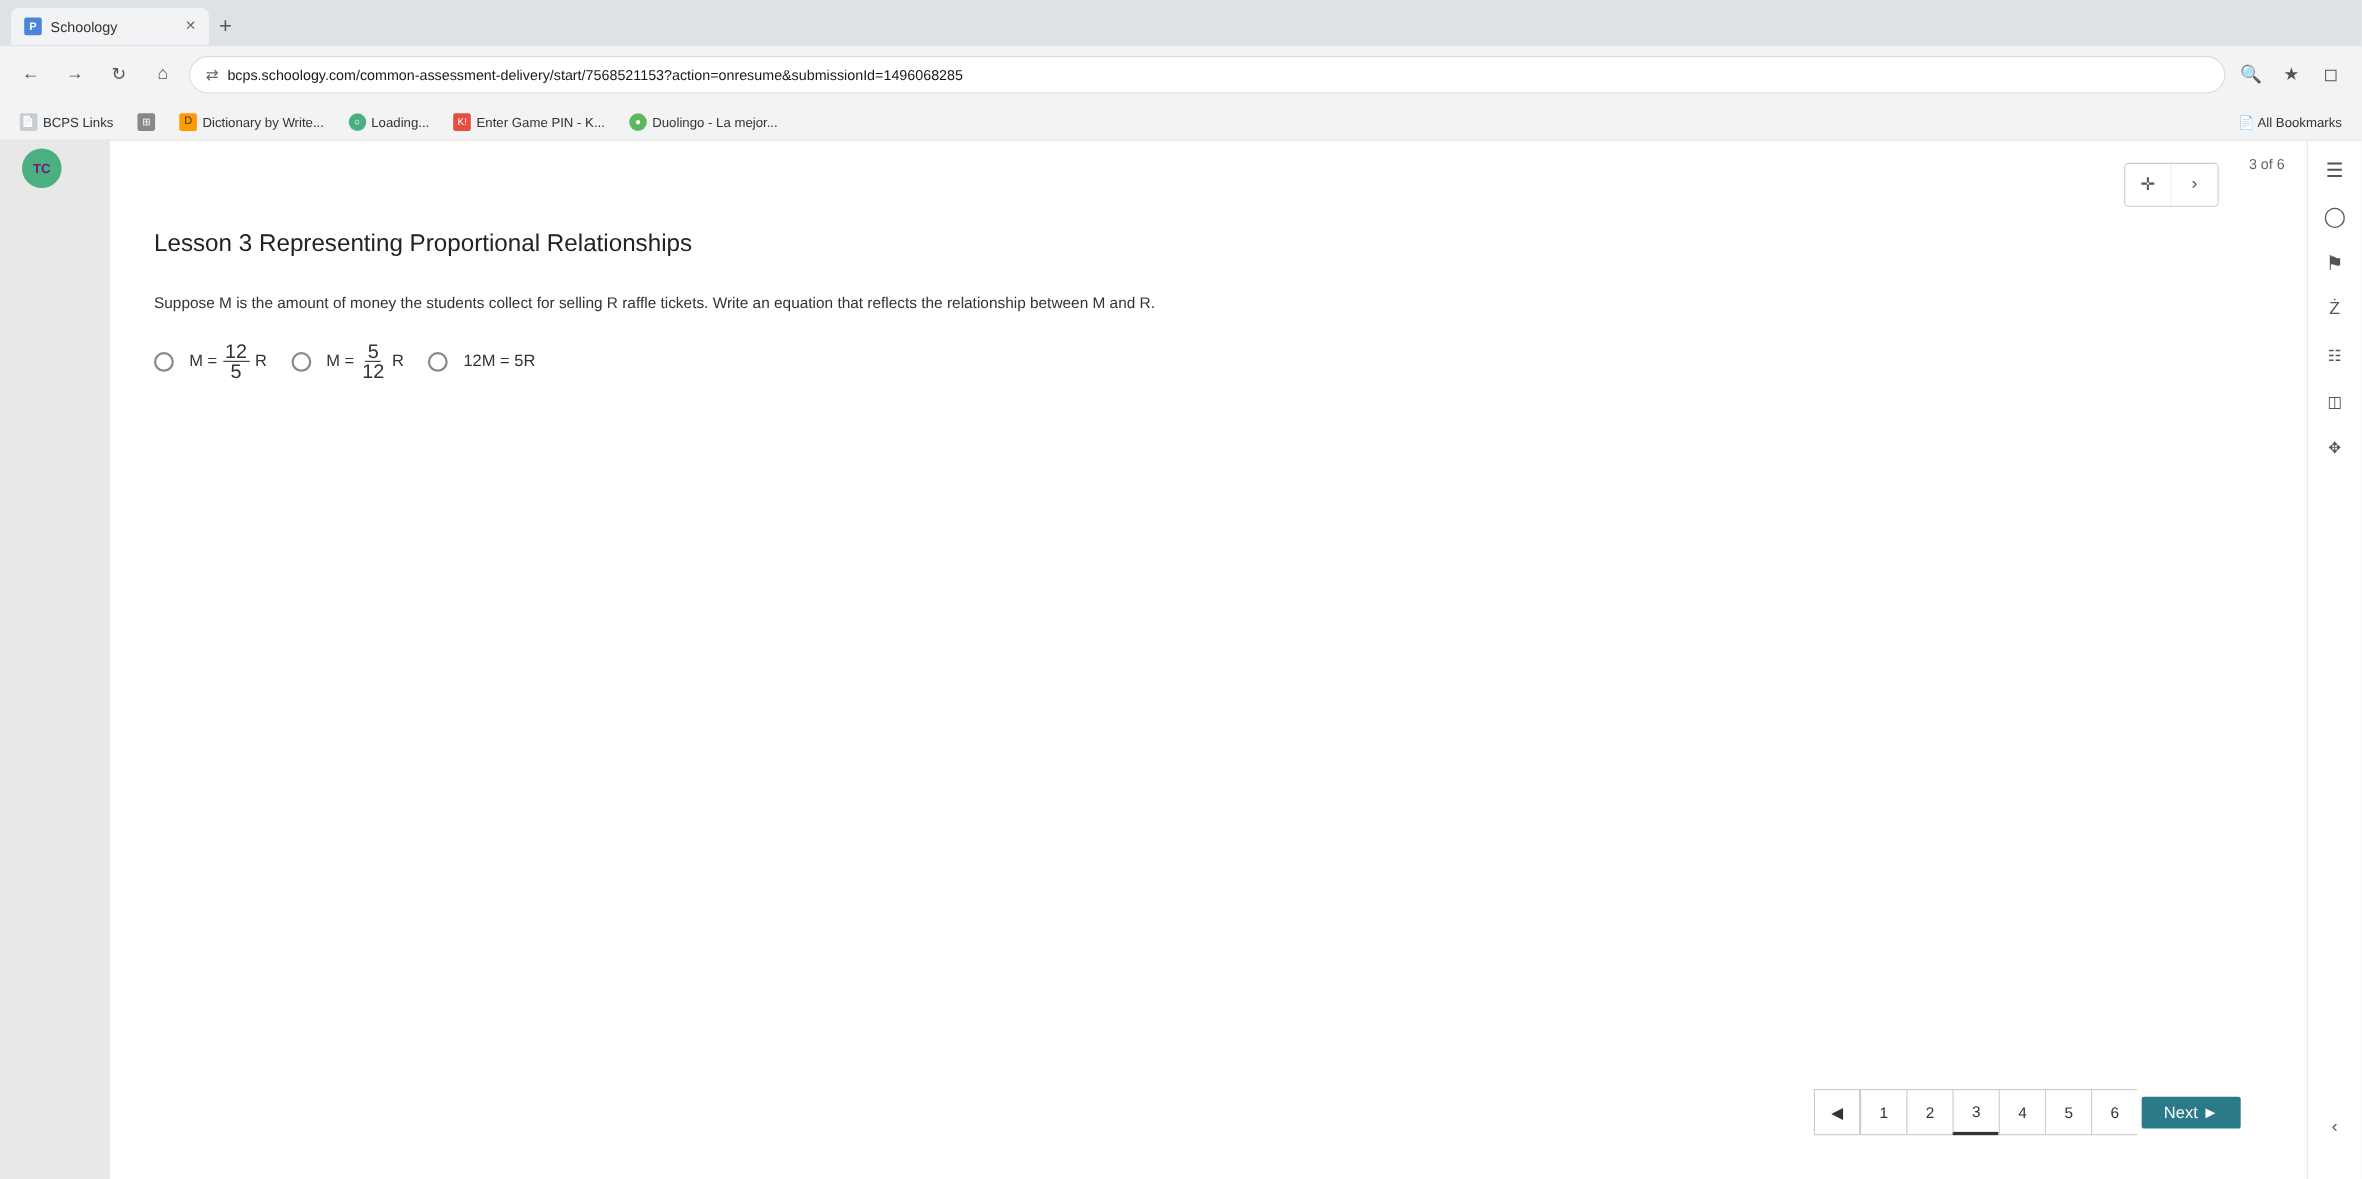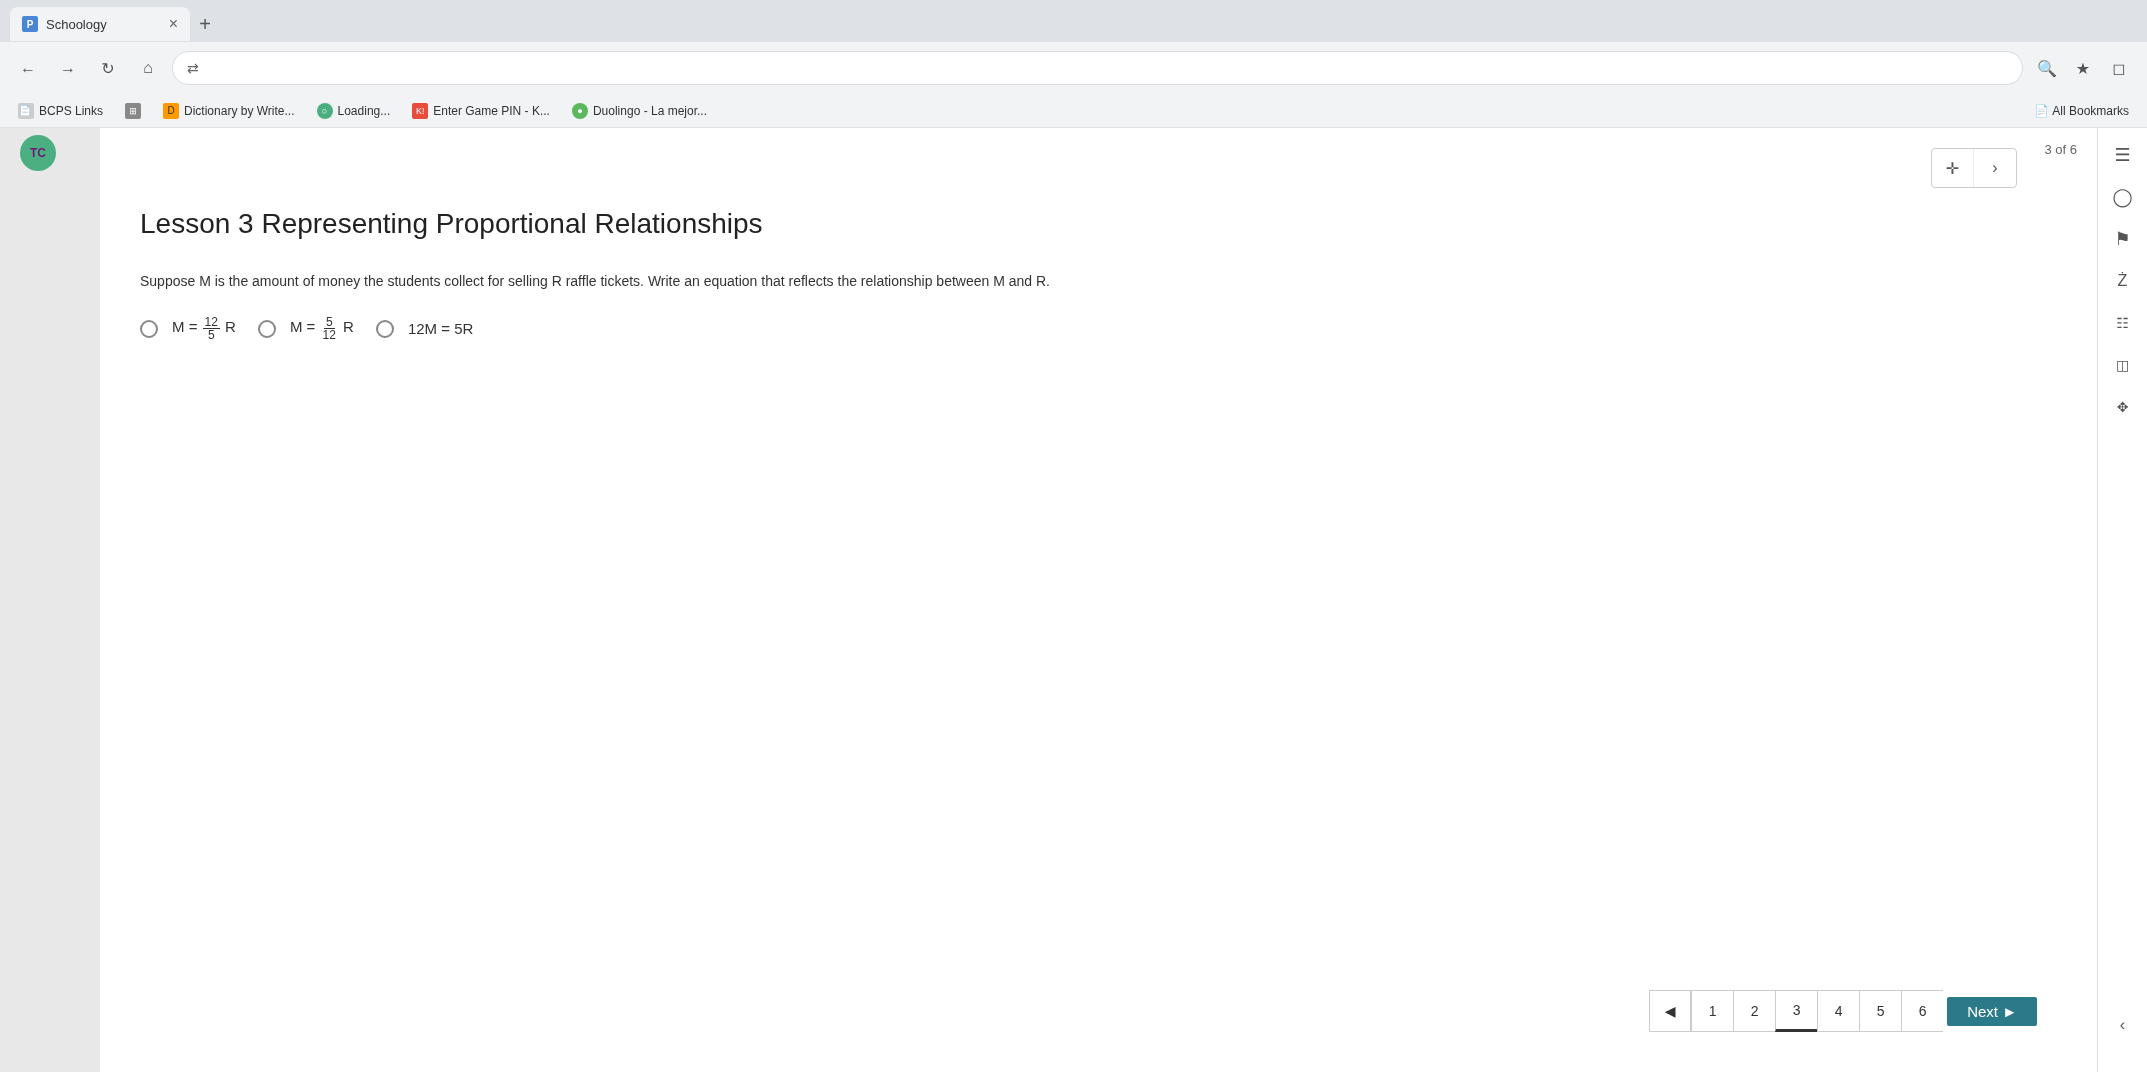--- a/index.html
+++ b/index.html
@@ -202,21 +202,21 @@
 
     .page-counter {
       position: absolute;
       top: 14px;
       right: 20px;
       font-size: 13px;
       color: #666;
     }
 
     .lesson-title {
-      font-size: 28px;
+      font-size: 22px;
       font-weight: normal;
       color: #222;
       margin-top: 50px;
       margin-bottom: 30px;
     }
 
     .question-text {
       font-size: 14px;
       color: #333;
       line-height: 1.6;
@@ -254,21 +254,21 @@
       font-size: 15px;
       color: #333;
     }
 
     
     .frac {
       display: inline-flex;
       flex-direction: column;
       align-items: center;
       vertical-align: middle;
-      font-size: 12px;
+      font-size: 18px;
       line-height: 1;
       margin: 0 1px;
     }
 
     .frac .num {
       border-bottom: 1px solid #333;
       padding: 0 2px;
       text-align: center;
     }
 
@@ -417,20 +417,21 @@
   </div>
 
   <div class="nav-bar">
     <button class="nav-btn">←</button>
     <button class="nav-btn">→</button>
     <button class="nav-btn">↻</button>
     <button class="nav-btn">⌂</button>
 
     <div class="address-bar">
       <span class="secure-icon">⇄</span>
+      <span class="address-text">bcps.schoology.com/common-assessment-delivery/start/7568521153?action=onresume&amp;submissionId=1496068285</span>
     </div>
 
     <div class="nav-actions">
       <button class="nav-btn">🔍</button>
       <button class="nav-btn">★</button>
       <button class="nav-btn">◻</button>
     </div>
   </div>
 
   <div class="bookmarks-bar">

